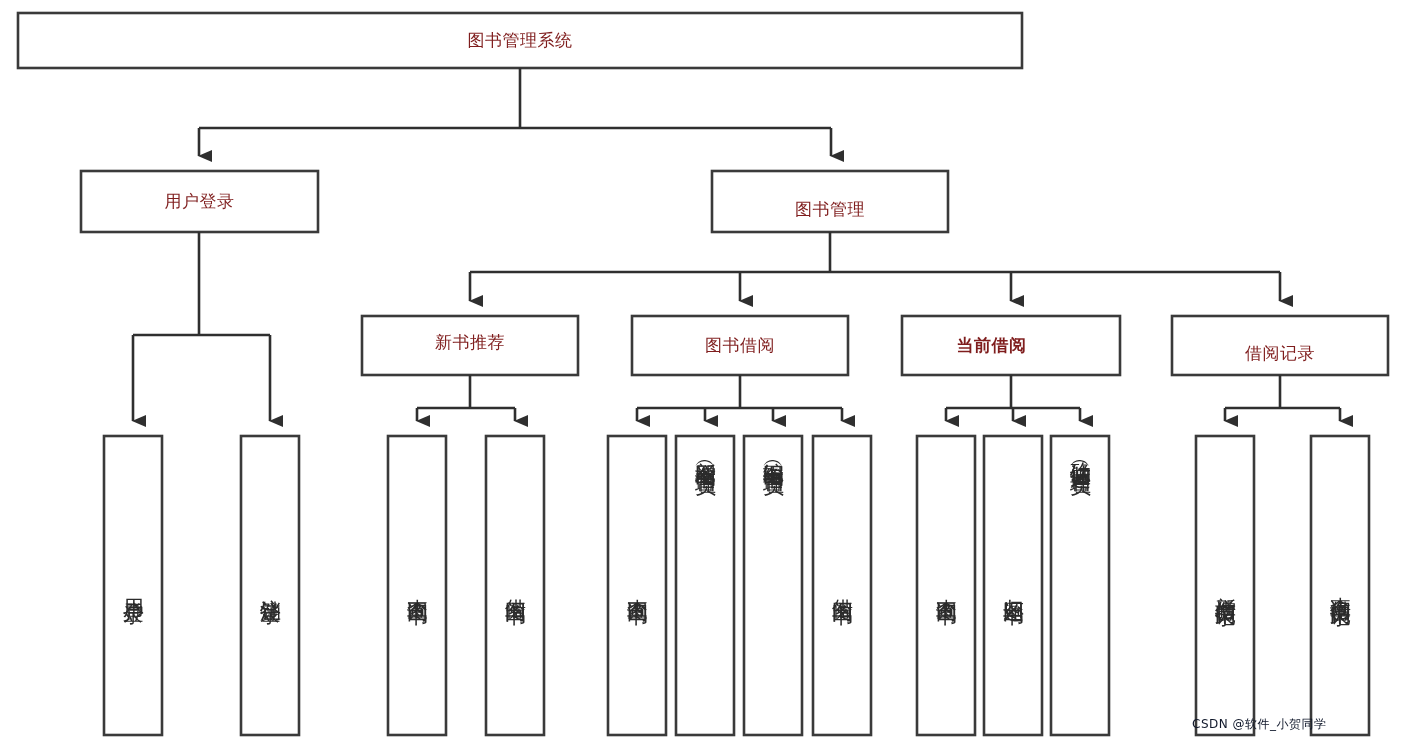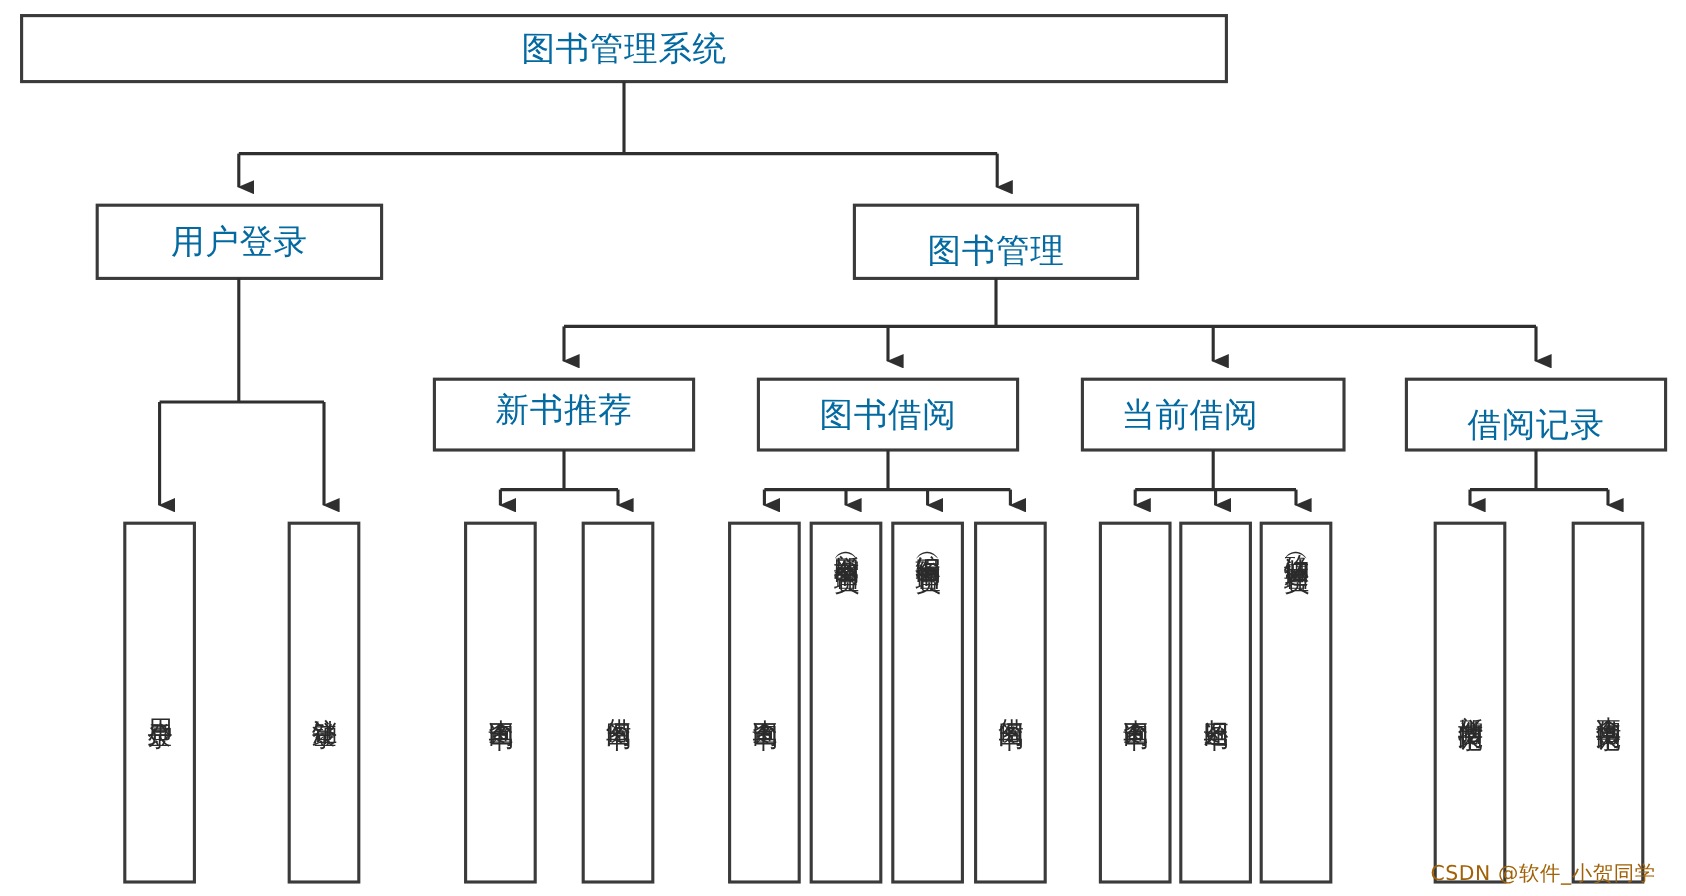--- a/index.html
+++ b/index.html
@@ -38,22 +38,22 @@
   }
   .arrow-head {
     fill: #2f2f2f;
     stroke: none;
   }
   .node-label-h {
     position: absolute;
     display: flex;
     align-items: center;
     justify-content: center;
-    color: #0369a1;
-    font-size: 28px;
+    color: #7f1d1d;
+    font-size: 17px;
     letter-spacing: 0.5px;
     white-space: nowrap;
     pointer-events: none;
   }
   .node-label-v {
     position: absolute;
     display: flex;
     align-items: center;
     justify-content: flex-start;
     color: #2b2b2b;
@@ -63,22 +63,22 @@
     letter-spacing: 2px;
     line-height: 1;
     pointer-events: none;
     box-sizing: border-box;
   }
   .node-label-v.center-flow {
     justify-content: center;
   }
   .watermark {
     position: absolute;
-    color: #a16207;
-    font-size: 17px;
+    color: #0f172a;
+    font-size: 12px;
     white-space: nowrap;
     letter-spacing: 0.5px;
     pointer-events: none;
   }
 </style>
 </head>
 <body>
 
 <div id="diagram-root">
 
@@ -154,21 +154,21 @@
     <path class="connector" marker-end="url(#arrow)" d="M 1340 408 L 1340 421"></path>
   </svg>
 
   <div class="node-label-h" style="left:18px; top:13px; width:1004px; height:55px;">图书管理系统</div>
 
   <div class="node-label-h" style="left:81px; top:171px; width:237px; height:61px;">用户登录</div>
   <div class="node-label-h" style="left:712px; top:171px; width:236px; height:76px;">图书管理</div>
 
   <div class="node-label-h" style="left:362px; top:316px; width:216px; height:52px;">新书推荐</div>
   <div class="node-label-h" style="left:632px; top:316px; width:216px; height:59px;">图书借阅</div>
-  <div class="node-label-h" style="left:902px; top:316px; width:179px; height:59px;">当前借阅</div>
+  <div class="node-label-h" style="left:902px; top:316px; width:179px; height:59px;font-weight:bold;">当前借阅</div>
   <div class="node-label-h" style="left:1172px; top:316px; width:216px; height:75px;">借阅记录</div>
 
   <div class="node-label-v center-flow" style="left:104px; top:436px; width:58px; height:299px;">用户登录</div>
   <div class="node-label-v center-flow" style="left:241px; top:436px; width:58px; height:299px;">注销登录</div>
   <div class="node-label-v center-flow" style="left:388px; top:436px; width:58px; height:299px;">查询图书</div>
   <div class="node-label-v center-flow" style="left:486px; top:436px; width:58px; height:299px;">借阅图书</div>
   <div class="node-label-v center-flow" style="left:608px; top:436px; width:58px; height:299px;">查询图书</div>
   <div class="node-label-v" style="left:676px; top:436px; width:58px; height:299px; padding-top:9px;">新增图书（管理员）</div>
   <div class="node-label-v" style="left:744px; top:436px; width:58px; height:299px; padding-top:9px;">编辑图书（管理员）</div>
   <div class="node-label-v center-flow" style="left:813px; top:436px; width:58px; height:299px;">借阅图书</div>

